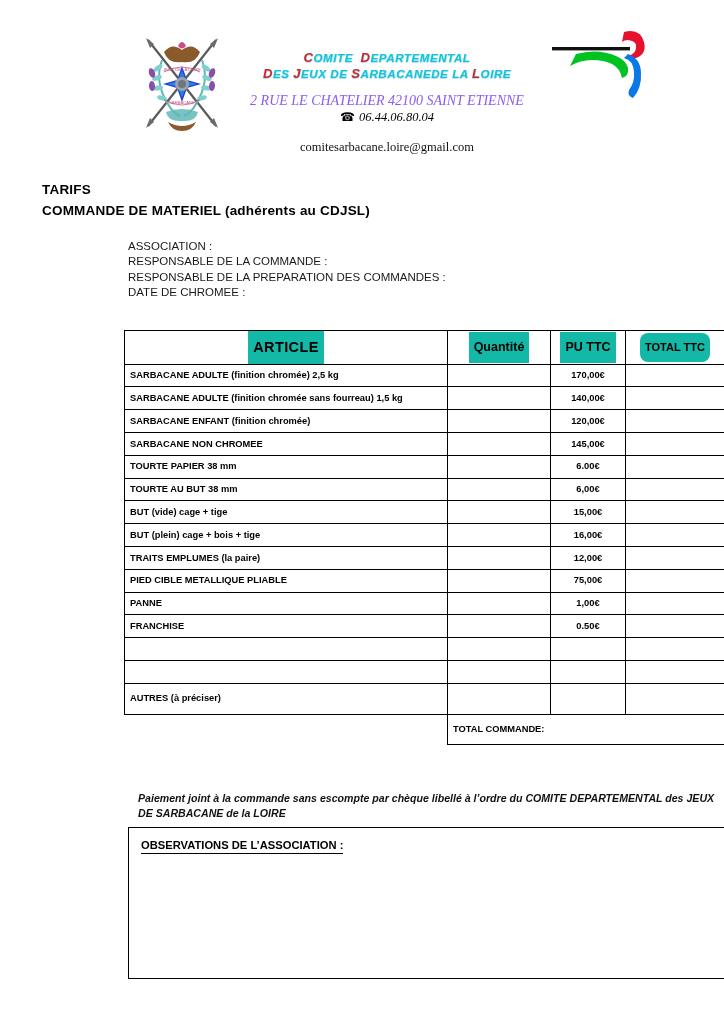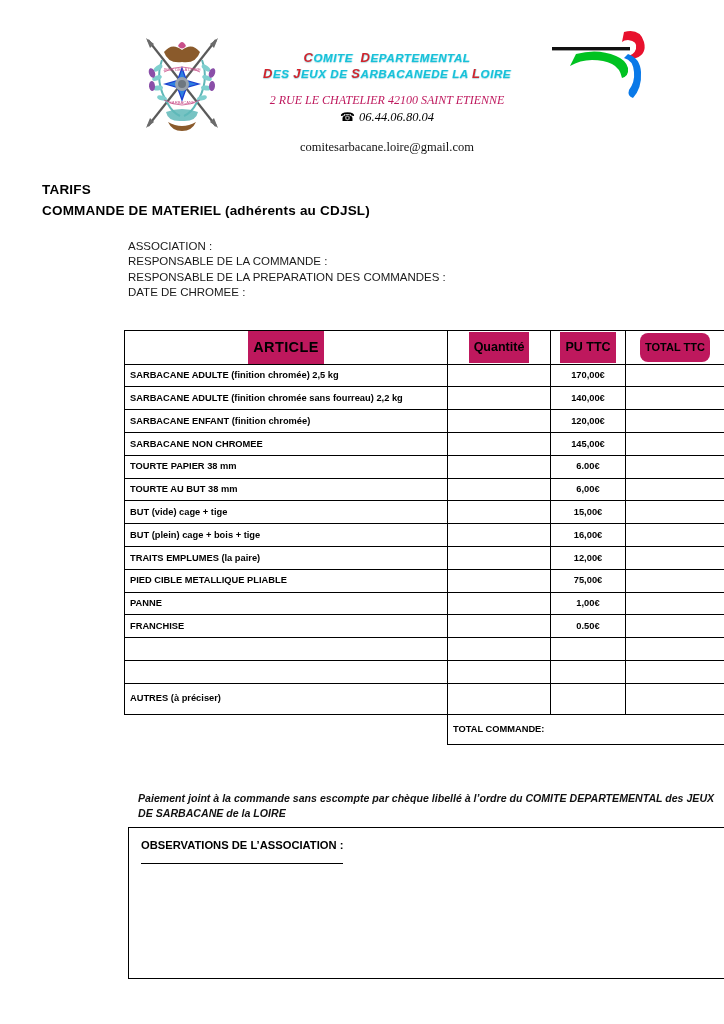--- a/index.html
+++ b/index.html
@@ -70,23 +70,23 @@
   }
   .org-title .cap {
     color: #d4232b;
     font-size: 13px;
   }
 
   .addr {
     margin-top: 10px;
     font-family: "Liberation Serif", serif;
     font-style: italic;
-    font-size: 12px;
+    font-size: 14px;
     line-height: 17px;
-    color: #be185d;
+    color: #8b5cf6;
     white-space: nowrap;
   }
   .phone {
     font-family: "Liberation Serif", serif;
     font-style: italic;
     font-size: 12.5px;
     line-height: 17px;
   }
   .phone .tel-glyph {
     font-style: normal;
@@ -153,21 +153,21 @@
   col.c-total   { width: 99px;  }
 
   table.order thead th {
     height: 22px;
     text-align: center;
     font-size: 13px;
     font-weight: bold;
     padding: 0;
   }
   .hl {
-    background: #be185d;
+    background: #14b8a6;
     padding: 8px 5px;
     display: inline-block;
   }
   th.th-article .hl { font-size: 14.5px; letter-spacing: 0.4px; }
   th.th-qty .hl     { font-size: 12.5px; }
   th.th-pu .hl      { font-size: 12.5px; }
   th.th-total .hl   { font-size: 11px; border-radius: 8px; }
 
   tbody tr { height: 22.8px; }
   td.article { text-align: left; }
@@ -217,21 +217,21 @@
     border: 1.4px solid #000;
     box-sizing: border-box;
   }
   .obs-label {
     position: absolute;
     left: 12px;
     top: 10px;
     font-weight: bold;
     font-size: 11.2px;
     border-bottom: 1.4px solid #000;
-    padding-bottom: 11px;
+    padding-bottom: 1px;
     line-height: 14px;
   }
 </style>
 </head>
 <body>
 
 <div class="page">
 
   <div class="header">
 
@@ -353,21 +353,21 @@
       </thead>
       <tbody>
 
         <tr>
           <td class="article">SARBACANE ADULTE (finition chromée) 2,5 kg</td>
           <td class="qty"></td>
           <td class="pu">170,00€</td>
           <td class="total"></td>
         </tr>
         <tr>
-          <td class="article">SARBACANE ADULTE (finition chromée sans fourreau) 2,2 kg</td>
+          <td class="article">SARBACANE ADULTE (finition chromée sans fourreau) 1,5 kg</td>
           <td class="qty"></td>
           <td class="pu">140,00€</td>
           <td class="total"></td>
         </tr>
         <tr>
           <td class="article">SARBACANE ENFANT  (finition chromée)</td>
           <td class="qty"></td>
           <td class="pu">120,00€</td>
           <td class="total"></td>
         </tr>

